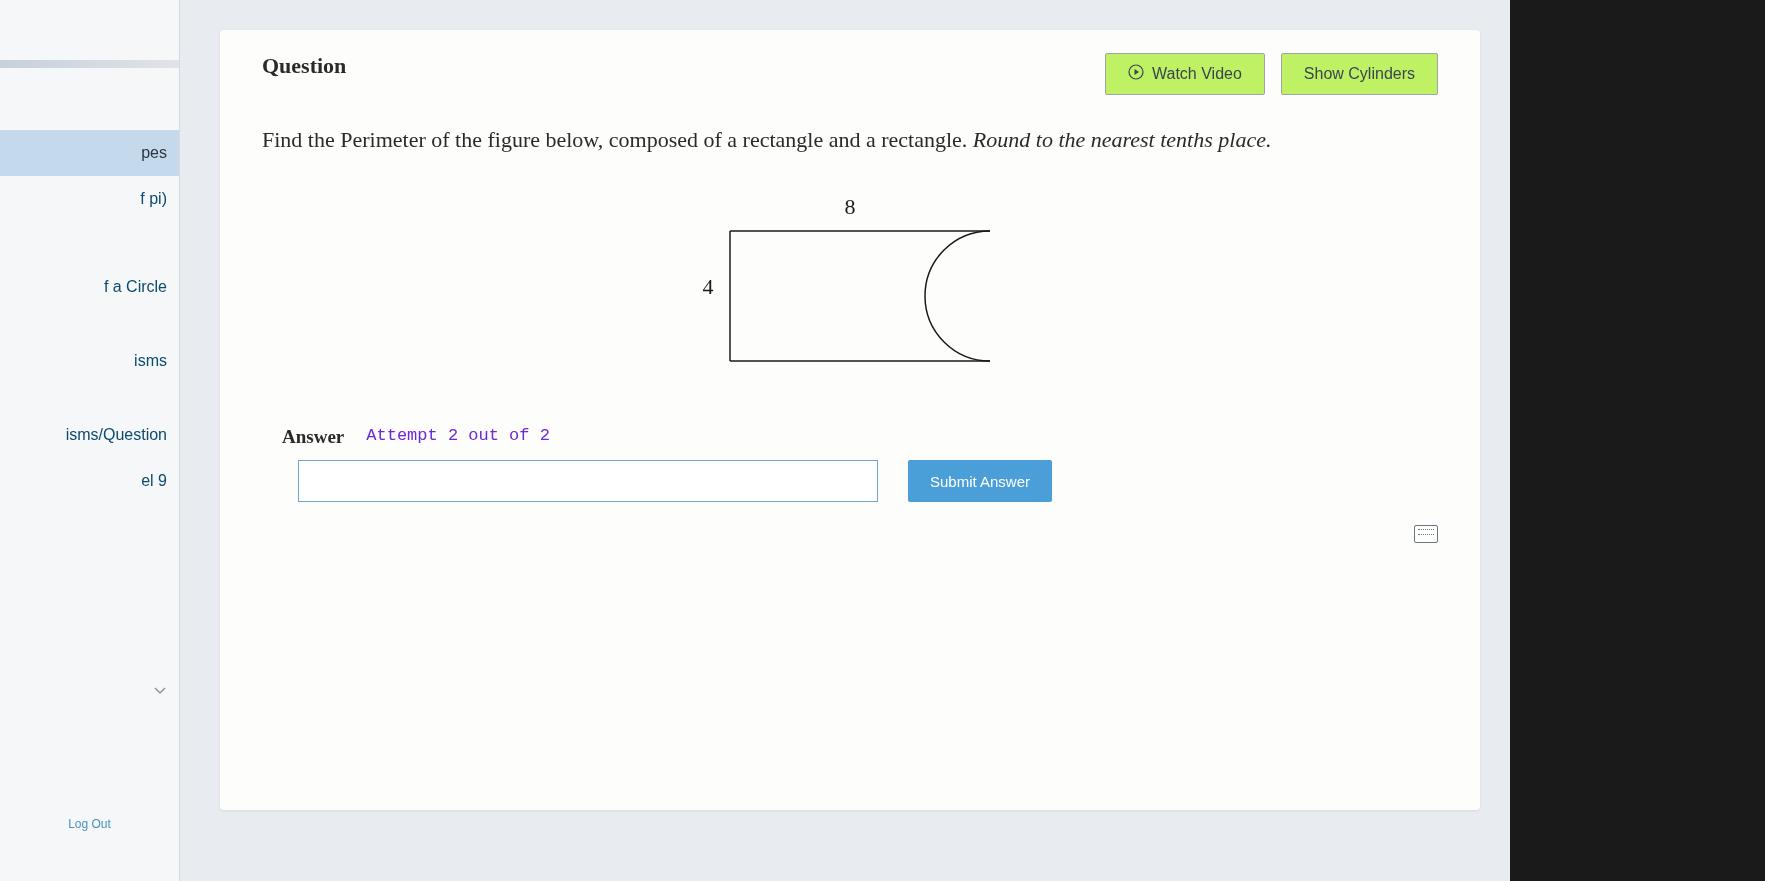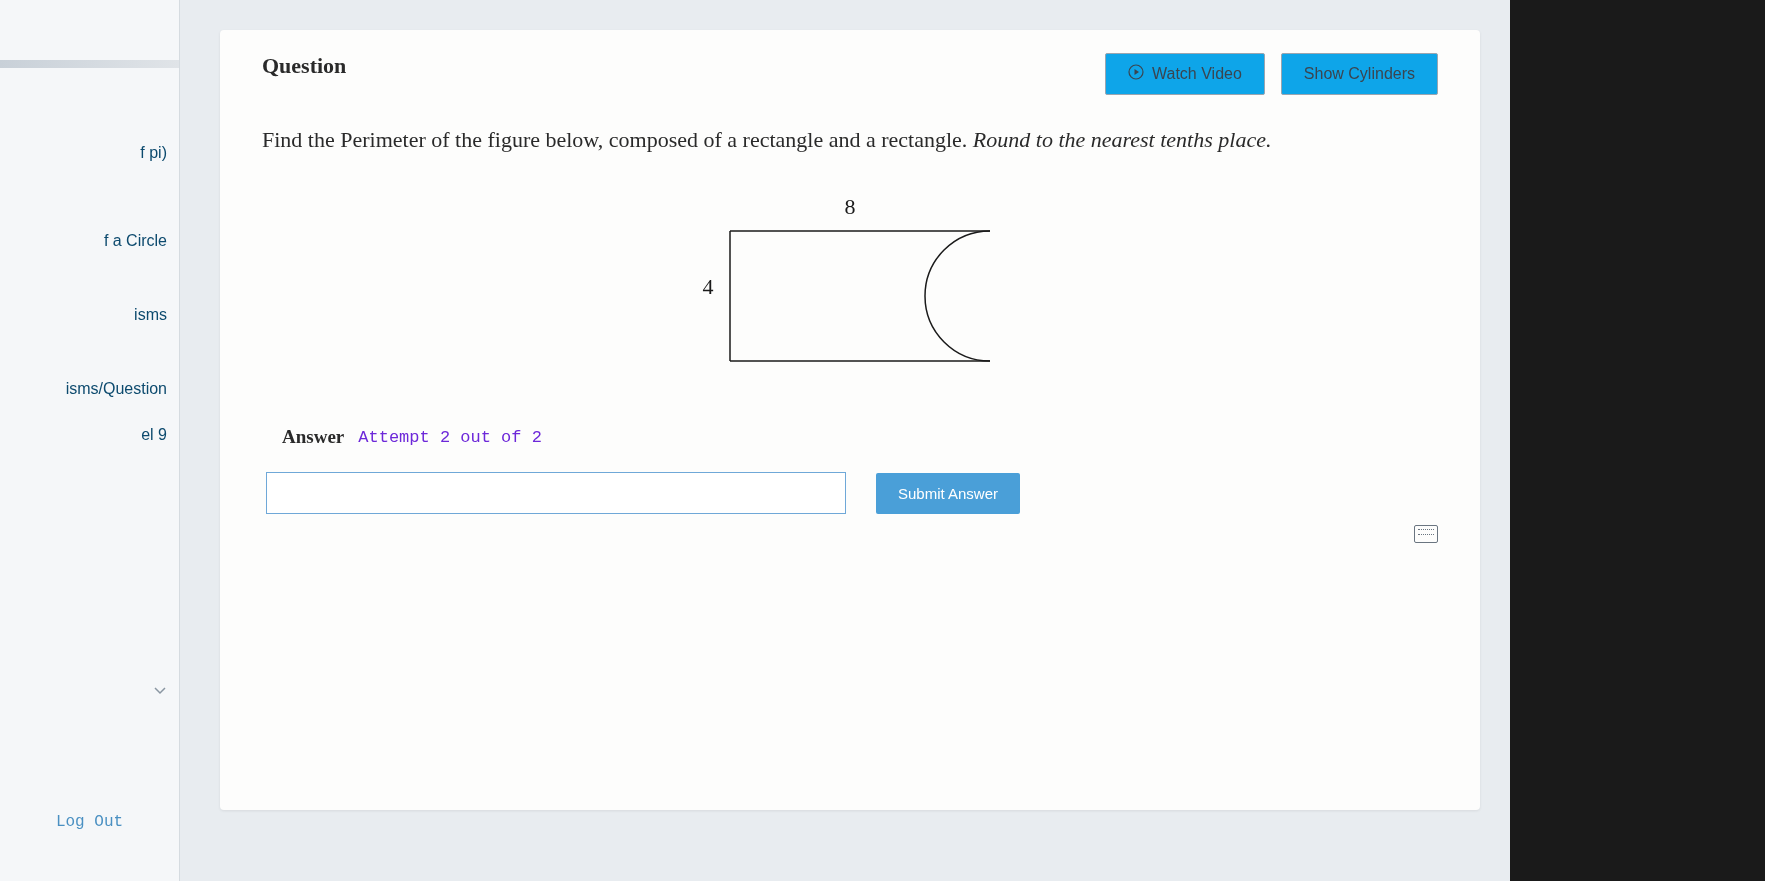--- a/index.html
+++ b/index.html
@@ -46,23 +46,23 @@
       right: 12px;
       color: #8a96a2;
       font-size: 14px;
     }
     .logout {
       position: absolute;
       bottom: 50px;
       width: 100%;
       text-align: center;
       color: #4a90c2;
-      font-size: 16px;
-      cursor: pointer;
-      font-family: Liberation Mono, monospace;
+      font-size: 12px;
+      cursor: pointer;
+      font-family: Liberation Sans, sans-serif;
     }
     .main {
       position: absolute;
       left: 220px;
       top: 30px;
       width: 1260px;
       height: 780px;
       background: #fdfdfc;
       border-radius: 4px;
       box-shadow: 0 1px 3px rgba(0,0,0,0.08);
@@ -78,21 +78,21 @@
       font-weight: bold;
       font-size: 22px;
       color: #2a2a2a;
     }
     .header-buttons {
       display: flex;
       gap: 16px;
     }
     .header-btn {
       border: 1px solid #9aa5b0;
-      background: #0ea5e9;
+      background: #bef264;
       padding: 10px 22px;
       font-size: 16px;
       color: #3a4550;
       cursor: pointer;
       font-family: -apple-system, BlinkMacSystemFont, 'Segoe UI', sans-serif;
       display: flex;
       align-items: center;
       gap: 8px;
       border-radius: 2px;
     }
@@ -105,40 +105,39 @@
     }
     .question-text .italic { font-style: italic; }
     .figure-area {
       display: flex;
       justify-content: center;
       margin: 10px 0 40px 0;
     }
     .figure-svg { width: 360px; height: 200px; }
     .answer-row {
       display: flex;
-      align-items: center;
-      gap: 14px;
-      margin-bottom: 24px;
+      align-items: flex-start;
+      gap: 22px;
+      margin-bottom: 12px;
       margin-left: 20px;
     }
     .answer-label {
       font-weight: bold;
       font-size: 19px;
       color: #2a2a2a;
     }
     .attempt-text {
       font-size: 17px;
       color: #6d28d9;
       font-family: Liberation Mono, monospace;
     }
     .input-row {
       display: flex;
-      align-items: center;
       gap: 30px;
-      margin-left: 4px;
+      margin-left: 36px;
     }
     .answer-input {
       width: 580px;
       height: 42px;
       border: 1px solid #6fa8d8;
       background: #fff;
       padding: 8px 12px;
       font-size: 16px;
       outline: none;
     }
@@ -188,20 +187,21 @@
       background: #1a1a1a;
     }
   </style>
 </head>
 <body>
 
 <div class="sidebar">
   <div class="sidebar-spacer-top"></div>
   <div class="sidebar-divider"></div>
   <div style="height:56px"></div>
+  <div class="sidebar-item active">pes</div>
   <div class="sidebar-item">f pi)</div>
   <div style="height:42px"></div>
   <div class="sidebar-item">f a Circle</div>
   <div style="height:28px"></div>
   <div class="sidebar-item">isms</div>
   <div style="height:28px"></div>
   <div class="sidebar-item">isms/Question</div>
   <div class="sidebar-item">el 9</div>
   <div class="sidebar-expand">
     <svg width="14" height="14" viewBox="0 0 14 14">

